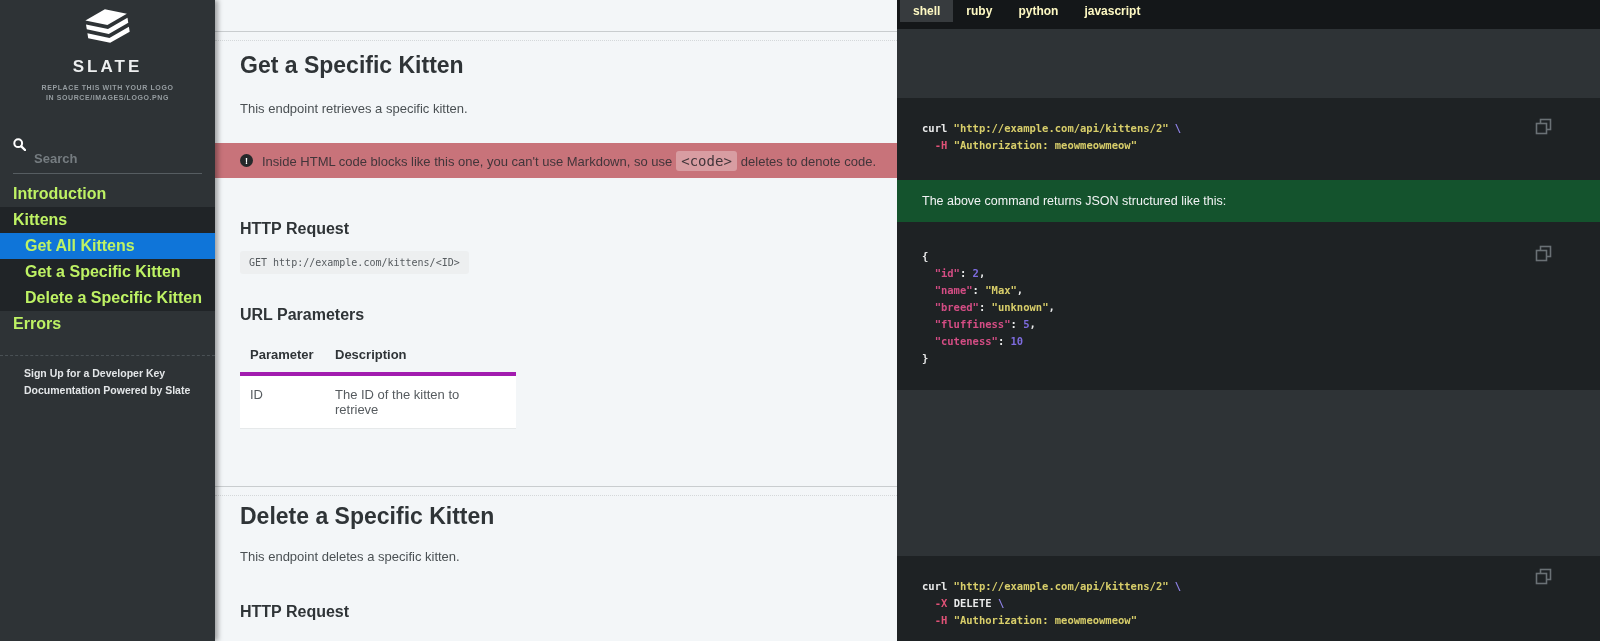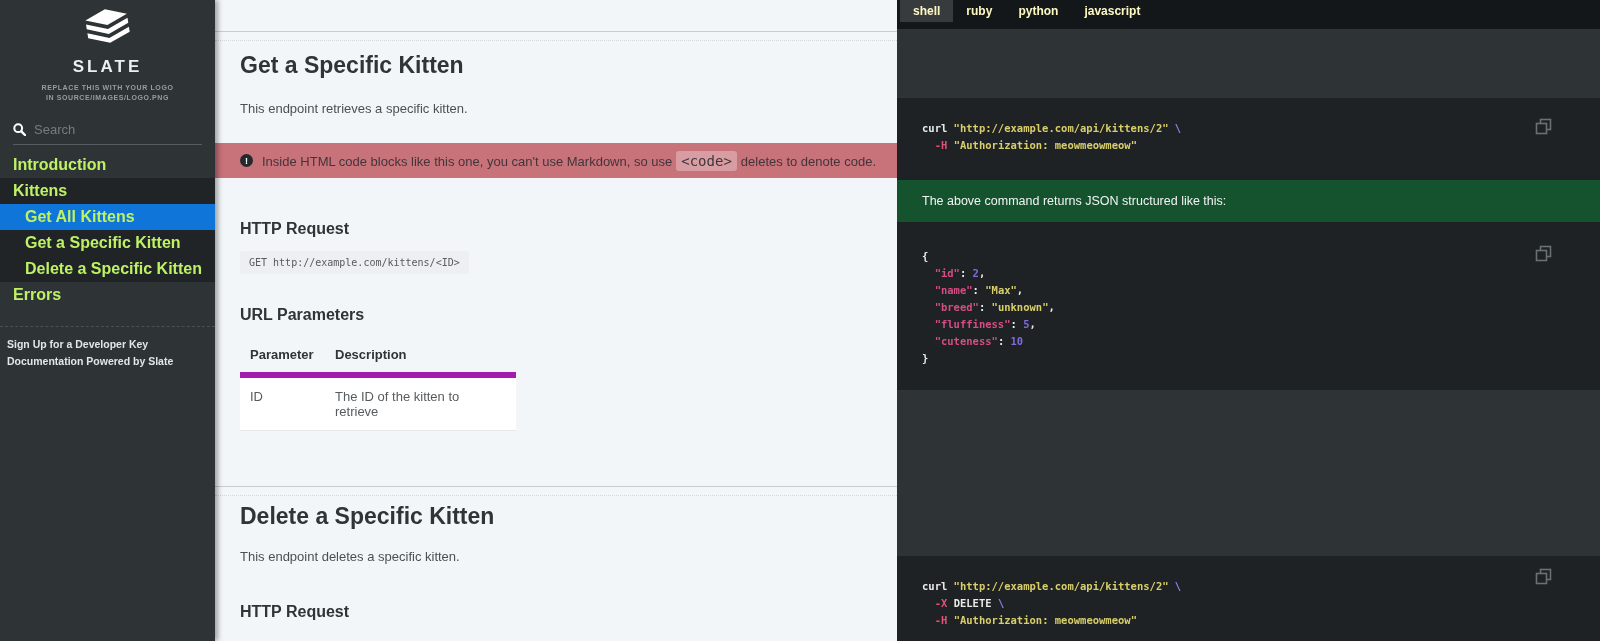--- a/index.html
+++ b/index.html
@@ -9,50 +9,50 @@
 
   
   .sidebar { position:absolute; left:0; top:0; width:215px; height:641px; background:#2E3336; z-index:3;
              box-shadow:3px 0 5px rgba(0,0,0,0.35); }
   .logo-wrap { text-align:center; padding-top:8px; }
   .logo-title { color:#EDEFF0; font-size:17px; font-weight:bold; letter-spacing:3px; margin-top:3px; }
   .logo-tagline { margin-top:6px; color:#969DA1; font-size:7px; font-weight:bold; letter-spacing:0.6px; line-height:10px; }
   .search-box { margin:19px 13px 0 13px; border-bottom:1px solid #565D61; padding-bottom:7px;
                 display:flex; align-items:center; gap:8px; }
   .search-box input { background:transparent; border:none; outline:none; color:#C7CCCF;
-                      font-family:"Liberation Sans",sans-serif; font-size:13px; font-weight:normal; width:150px; }
+                      font-family:"Liberation Sans",sans-serif; font-size:13px; font-weight:bold; width:150px;margin-top:29px; }
   .search-box input::placeholder { color:#757C80; }
   .nav { margin-top:7px; display:block; }
   .nav a { display:block; height:26px; line-height:26px; color:#bef264; font-size:16px; font-weight:bold;
            text-decoration:none; padding-left:13px; cursor:pointer; }
   .nav-section-active { background:#202427; }
   .nav a.nav-sub { padding-left:25px; }
   .nav a.active { background:#0F75D9; }
   .side-divider { border-top:1px dashed #4A5155; margin-top:18px; }
-  .side-footer { padding:9px 7px; }
+  .side-footer { padding:9px 24px; }
   .side-footer a { display:block; color:#E3E6E8; font-size:10.5px; font-weight:bold; line-height:16.5px; text-decoration:none; }
 
   
   .main { position:absolute; left:215px; top:0; width:682px; height:641px; background:#F3F6F8; }
   .sep-solid { position:absolute; left:0; width:682px; border-top:1px solid #C9CDCF; }
   .sep-dotted { position:absolute; left:0; width:682px; border-top:1px dotted #D4D8DA; }
   .main h1 { position:absolute; left:25px; font-size:23px; font-weight:bold; color:#2F3437; }
   .main h2 { position:absolute; left:25px; font-size:16px; font-weight:bold; color:#2F3437; }
   .main p { position:absolute; left:25px; font-size:13px; color:#4A5053; }
   .aside-warning { position:absolute; left:0; top:143px; width:682px; height:35px; background:#C8737A;
                    display:flex; align-items:center; padding-left:25px; }
   .warn-icon { display:inline-flex; width:13px; height:13px; border-radius:50%; background:#26292B; color:#FFFFFF;
                font-size:9px; font-weight:bold; align-items:center; justify-content:center; flex:0 0 13px; }
   .aside-warning .txt { margin-left:9px; font-size:13px; color:#42353A; }
   .inline-code { font-family:"DejaVu Sans Mono",monospace; font-size:14px; background:rgba(255,255,255,0.3);
                  border-radius:3px; padding:2px 5px; margin:0 4px; color:#42353A; }
   .code-chip { position:absolute; left:25px; background:#EDEFF0; border-radius:3px; padding:6px 9px;
                font-family:"DejaVu Sans Mono",monospace; font-size:10px; color:#565B5F; }
   .param-table { position:absolute; left:25px; top:338px; width:276px; font-size:13px; }
-  .pt-head { display:flex; border-bottom:6px solid #a21caf; }
+  .pt-head { display:flex; border-bottom:4px solid #a21caf; }
   .pt-head > div { padding:9px 10px 10px 10px; font-weight:bold; color:#2F3437; }
   .pt-row { display:flex; background:#FFFFFF; border-bottom:1px solid #E6E9EA; }
   .pt-row > div { padding:11px 10px; color:#565B5F; }
   .pt-col1 { width:85px; flex:0 0 85px; }
   .pt-col2 { flex:1; }
 
   
   .examples { position:absolute; left:897px; top:0; width:703px; height:641px; background:#2E3336; }
   .lang-bar { position:absolute; left:0; top:0; width:703px; height:29px; background:#141719;
               display:flex; align-items:flex-start; padding-left:3px; }

